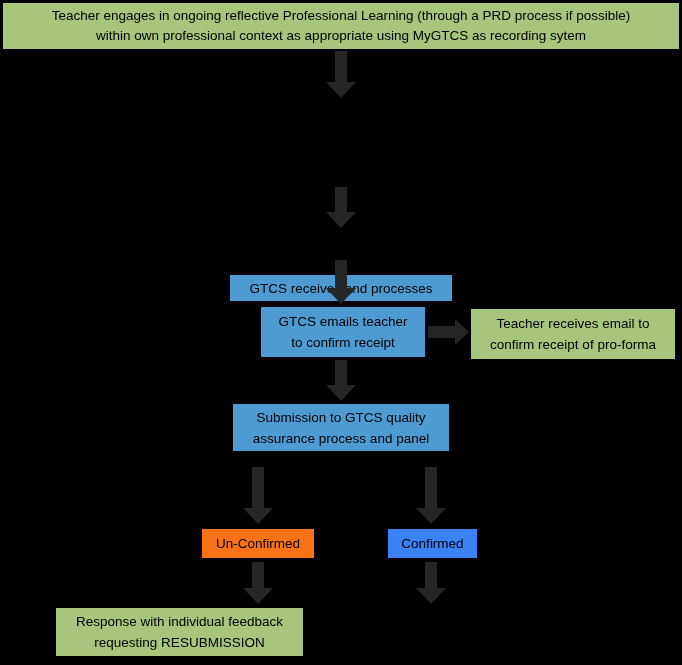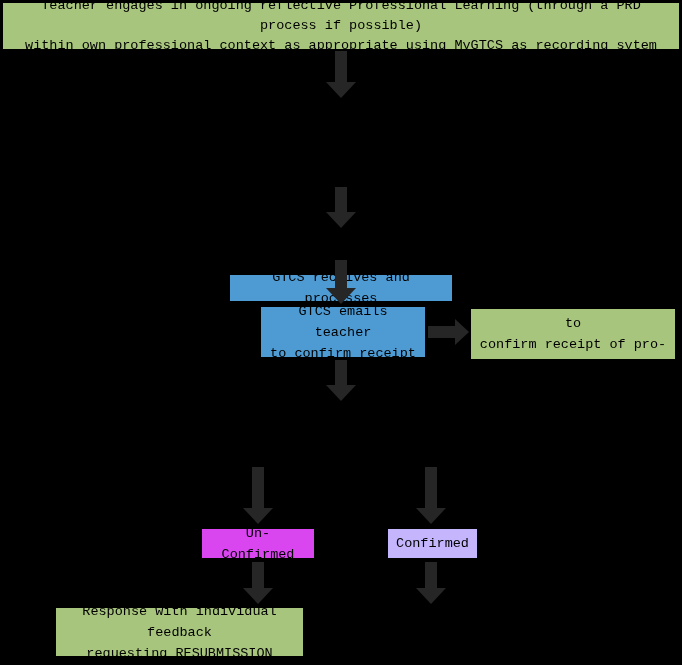--- a/index.html
+++ b/index.html
@@ -6,40 +6,40 @@
     margin: 0;
     padding: 0;
     background: #000000;
   }
   #canvas {
     position: relative;
     width: 682px;
     height: 665px;
     background: #000000;
     overflow: hidden;
-    font-family: Liberation Mono, monospace;
+    font-family: Liberation Sans, sans-serif;
   }
   .node {
     position: absolute;
     box-sizing: border-box;
     border: 1px solid #000000;
     color: #000000;
     text-align: center;
     white-space: pre-line;
     font-size: 13.5px;
     line-height: 21px;
     display: flex;
     align-items: center;
     justify-content: center;
     padding: 2px 8px;
   }
   .olive { background: #a8c57e; }
   .blue  { background: #4e9bd4; }
-  .red   { background: #d946ef; }
-  .green { background: #c4b5fd; }
+  .red   { background: #f97316; }
+  .green { background: #3b82f6; }
 
   
   #n1  { left: 2px;   top: 2px;   width: 678px; height: 48px; line-height: 20px; }
   #n2  { left: 2px;   top: 101px; width: 678px; height: 84px; line-height: 22px; }
   #n3  { left: 229px; top: 230px; width: 224px; height: 28px; margin-top: 44px; }
   #n4  { left: 260px; top: 306px; width: 166px; height: 52px; }
   #n5  { left: 470px; top: 308px; width: 206px; height: 52px; }
   #n6  { left: 232px; top: 403px; width: 218px; height: 49px; }
   #n7  { left: 201px; top: 528px; width: 114px; height: 31px; }
   #n8  { left: 387px; top: 528px; width: 91px;  height: 31px; }
@@ -117,20 +117,22 @@
   </div>
 
   <div class="node olive" id="n5">Teacher receives email to
 confirm receipt of pro-forma</div>
 
   <div class="arrow arrow-down" id="a5">
     <div class="shaft"></div>
     <div class="head"></div>
   </div>
 
+  <div class="node blue" id="n6">Submission to GTCS quality
+assurance process and panel</div>
 
   <div class="arrow arrow-down" id="a6">
     <div class="shaft"></div>
     <div class="head"></div>
   </div>
 
   <div class="arrow arrow-down" id="a7">
     <div class="shaft"></div>
     <div class="head"></div>
   </div>

